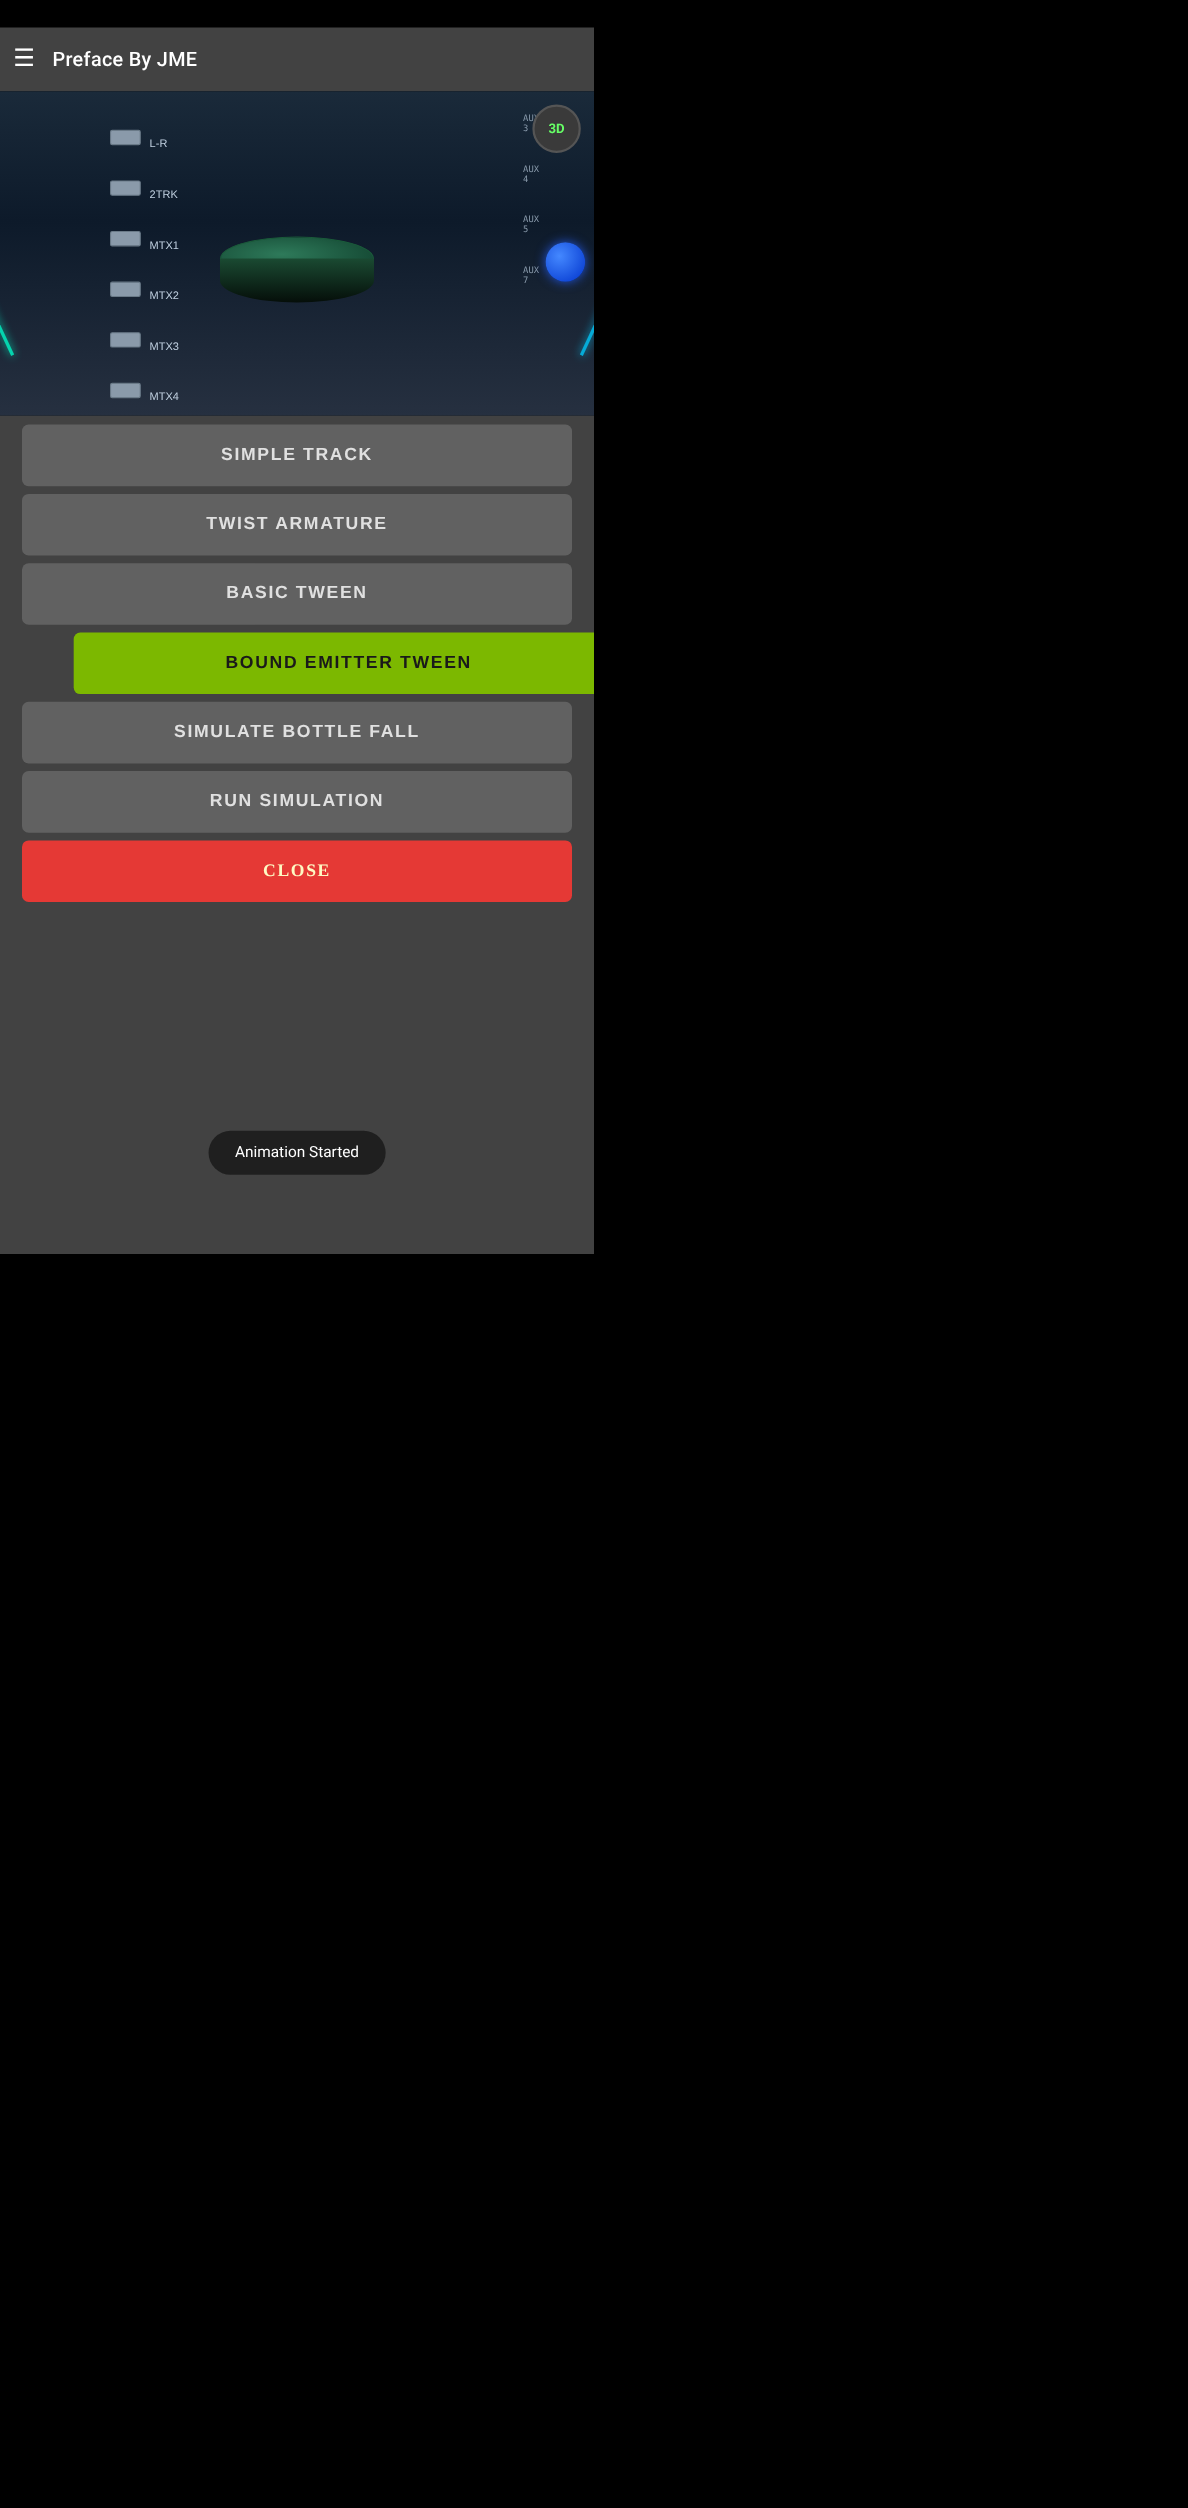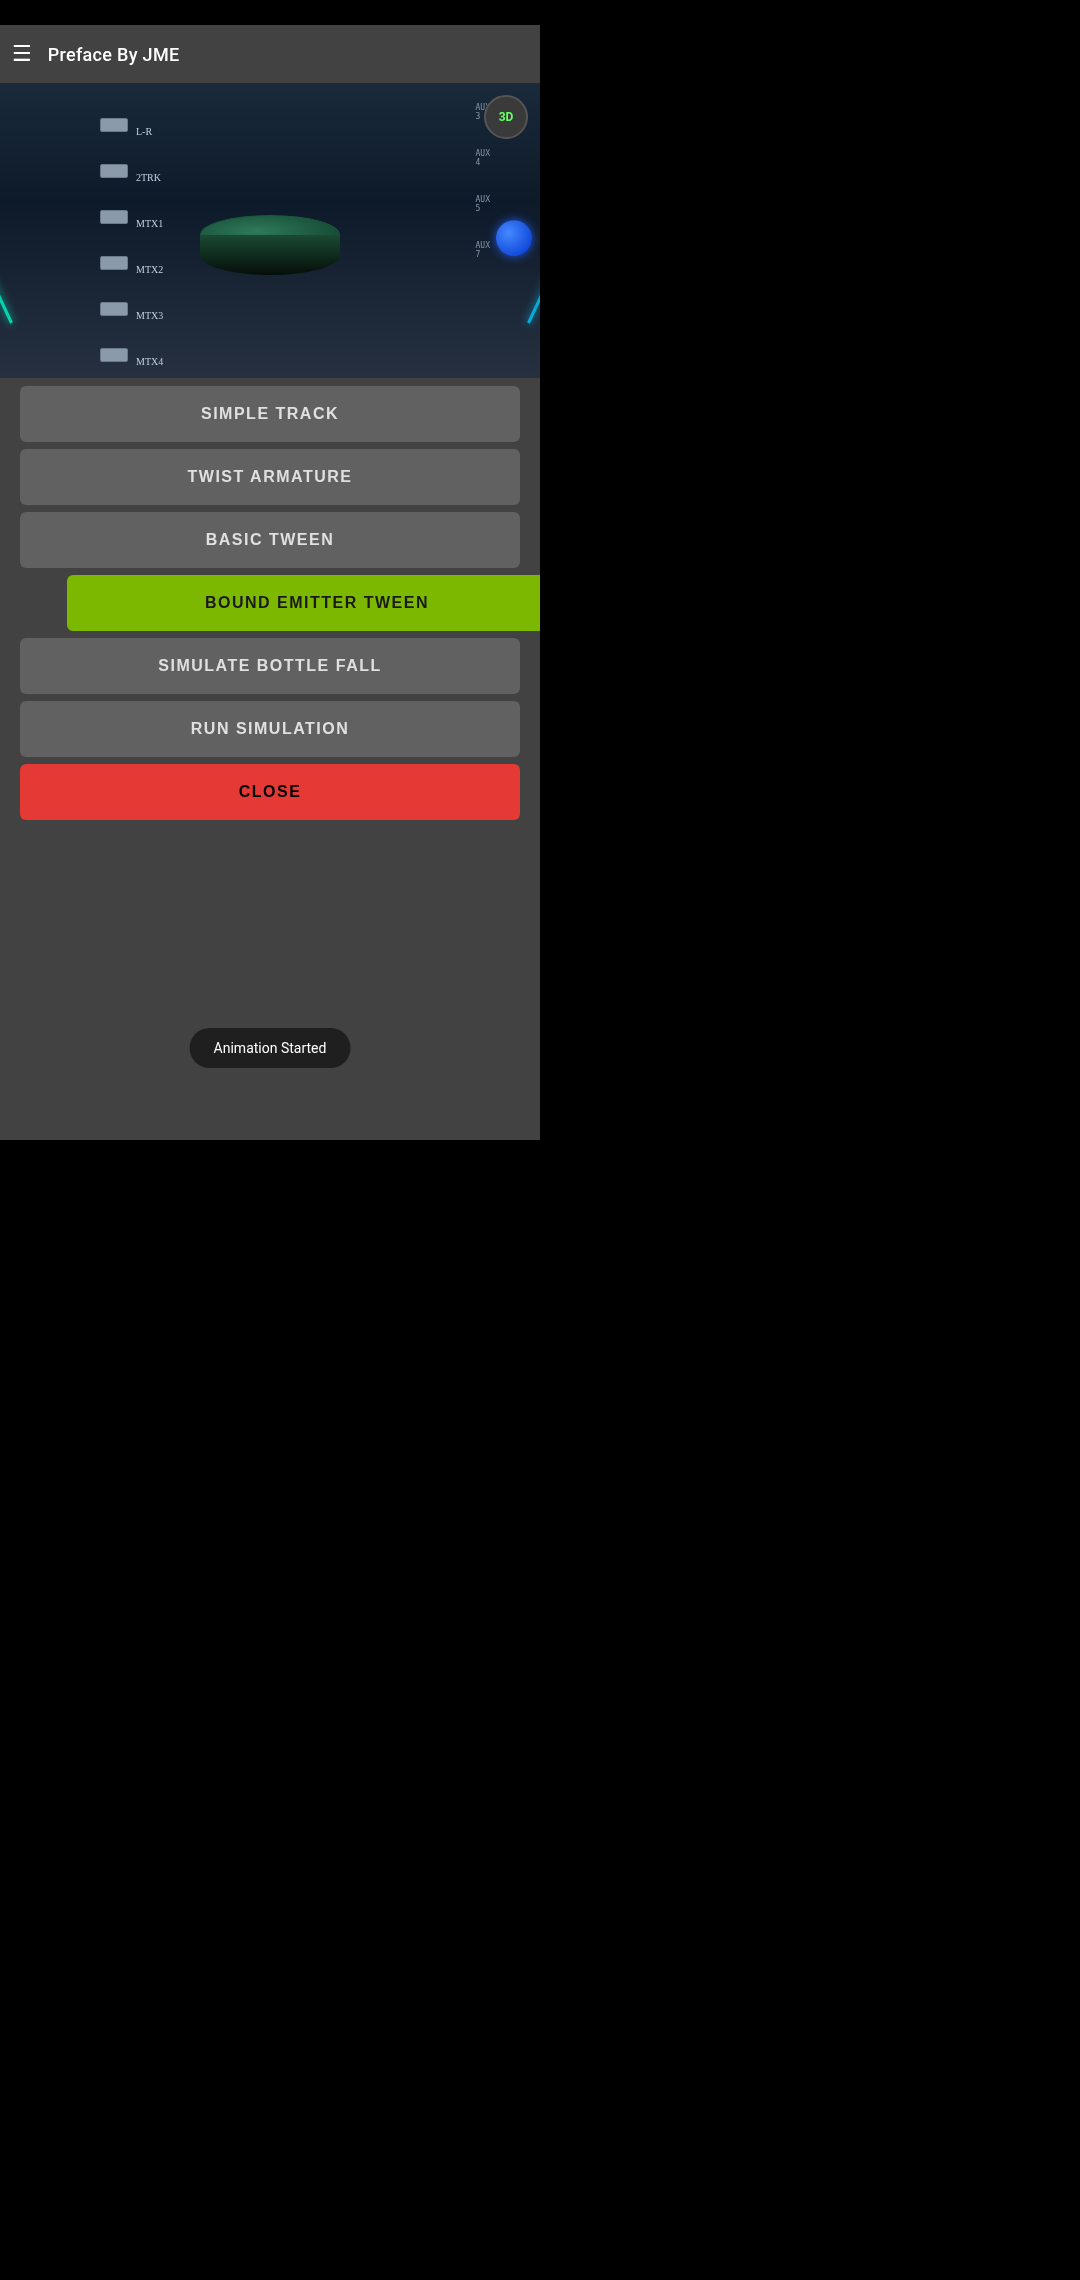--- a/index.html
+++ b/index.html
@@ -78,21 +78,21 @@
       width: 28px;
       height: 14px;
       background: #8a9aaa;
       border: 1px solid #6a7a88;
       border-radius: 2px;
     }
 
     .channel-label {
       color: #c0d0e0;
       font-size: 10px;
-      font-family: Liberation Serif, serif;
+      font-family: Liberation Sans, sans-serif;
       margin-top: 13px;
     }
 
     
     .cylinder-3d {
       position: absolute;
       left: 50%;
       top: 55%;
       transform: translate(-50%, -50%);
       width: 140px;
@@ -210,21 +210,22 @@
     }
 
     .list-button.active {
       background: #7cb800;
       color: #1a1a1a;
       margin-left: 47px;
     }
 
     .list-button.close-btn {
       background: #e53935;
-      color: #000000;
+      color: #fef9c3;
+      font-family: Liberation Serif, serif;
     }
 
     
     .toast {
       position: absolute;
       bottom: 72px;
       left: 50%;
       transform: translateX(-50%);
       background: rgba(30, 30, 30, 0.95);
       color: #fff;

